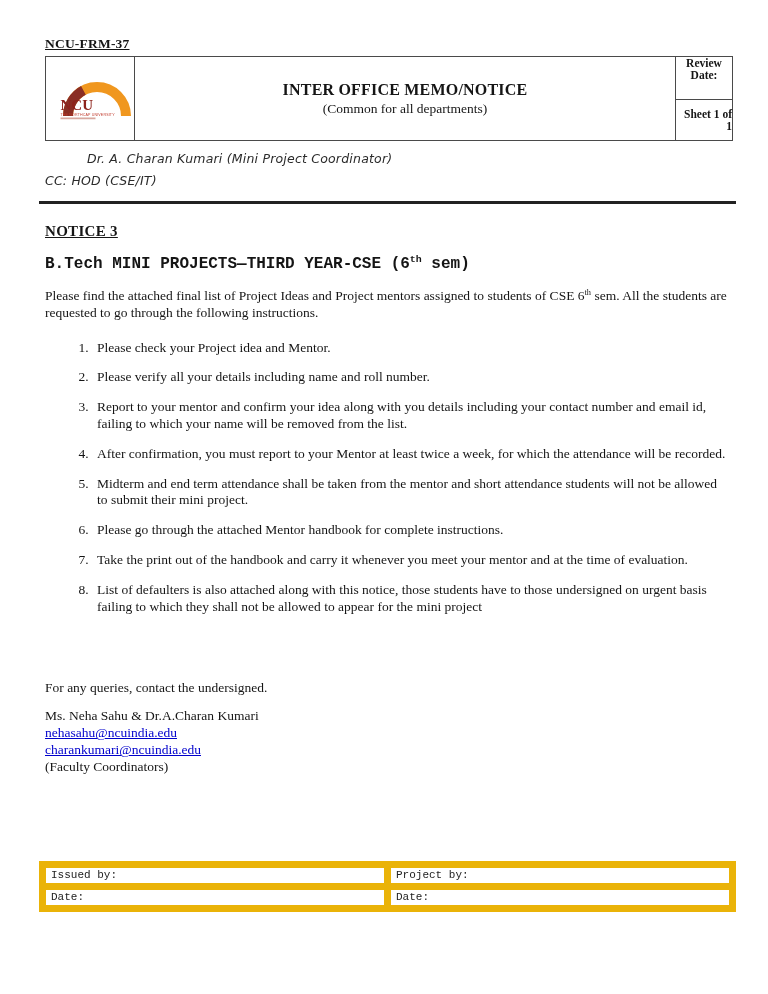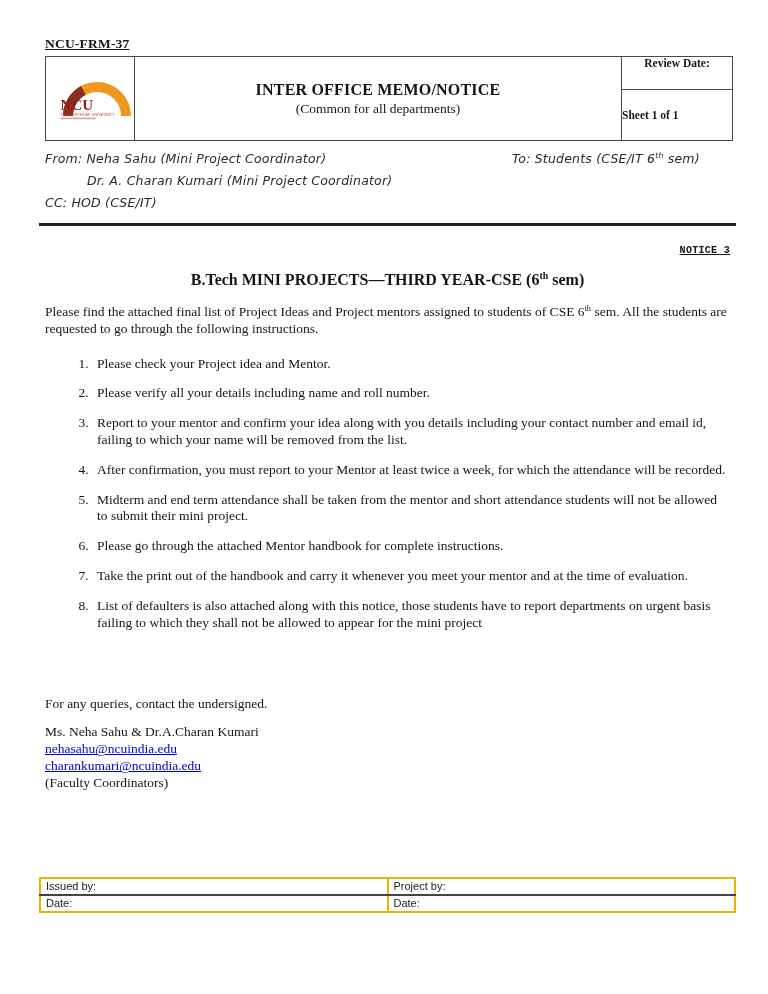--- a/index.html
+++ b/index.html
@@ -16,26 +16,26 @@
   
   .form-code {
     font-weight: bold; text-decoration: underline;
     font-size: 13.5px; letter-spacing: 0.2px; margin-bottom: 4px;
   }
 
   
   .header-table { border-collapse: collapse; width: 688px; table-layout: fixed; margin-top: 2px; }
   .header-table td { border: 1px solid #4a4a4a; padding: 0; }
   .logo-cell   { width: 89px;  height: 84px; text-align: right; vertical-align: middle; }
-  .title-cell  { width: 487px; text-align: center; vertical-align: middle; }
+  .title-cell  { width: 541px; text-align: center; vertical-align: middle; }
   .memo-title    { font-size: 16px; font-weight: bold; letter-spacing: 0.2px; }
   .memo-subtitle { font-size: 13.5px; margin-top: 2px; }
-  .review-cell { height: 33px; text-align: center; vertical-align: top; padding-top: 4px;
+  .review-cell { height: 43px; text-align: center; vertical-align: top; padding-top: 4px;
                  font-weight: bold; font-size: 11.5px; }
-  .sheet-cell  { text-align: left; vertical-align: middle; font-weight: bold; font-size: 11.5px; }
+  .sheet-cell  { text-align: right; vertical-align: middle; font-weight: bold; font-size: 11.5px; }
 
   
   .meta-block { margin-top: 7px; }
   .meta-row { display: flex; line-height: 22px; }
   .hand {
     font-family: "DejaVu Sans", sans-serif;
     font-style: italic;
     font-size: 12.5px;
     color: #2b2b2b;
     letter-spacing: 0.2px;
@@ -43,26 +43,26 @@
   .meta-left { flex: 1; }
   .meta-right { width: 218px; }
   .indent { margin-left: 42px; }
   sup { font-size: 0.62em; vertical-align: super; line-height: 0; }
 
   
   .rule { border: none; height: 3px; background: #222; margin: 9px 0 0 -6px; width: 697px; }
 
   
   .notice-heading {
-    margin: 19px 0 0; text-align: right;
-    font-size: 10px; font-weight: bold; text-decoration: underline; letter-spacing: 0.3px; font-family: Liberation Mono, monospace;
+    margin: 19px 0 0; text-align: left;
+    font-size: 15px; font-weight: bold; text-decoration: underline; letter-spacing: 0.3px;
   }
   .notice-subheading {
-    margin: 15px 0 0; text-align: center;
-    font-size: 16px; font-weight: bold;
+    margin: 15px 0 0; text-align: left;
+    font-size: 16px; font-weight: bold; font-family: Liberation Mono, monospace;
   }
 
   
   .intro { margin: 15px 0 0; font-size: 13.5px; line-height: 16.8px; }
   ol.instructions {
     margin: 18px 0 0; padding-left: 47px;
     font-size: 13.5px; line-height: 16.8px;
   }
   ol.instructions li { margin-bottom: 13px; padding-left: 5px; }
 
@@ -70,21 +70,21 @@
   .closing { margin-top: 64px; font-size: 13.5px; line-height: 17px; }
   .closing p { margin: 0; }
   .queries-line { margin-bottom: 11px !important; }
   a.email-link { color: #0000cc; text-decoration: underline; cursor: pointer; }
 
   
   .sign-table {
     border-collapse: collapse; width: 697px; margin: 86px 0 0 -6px;
     font-family: "Liberation Sans", sans-serif; font-size: 11px; color: #222;
   }
-  .sign-table td { border: 2px solid #eab308; padding: 1px 5px 2px; width: 50%; height: 14px; }
+  .sign-table td { border: 7px solid #eab308; padding: 1px 5px 2px; width: 50%; height: 14px; font-family: Liberation Mono, monospace; }
   .sign-table tr:first-child td { border-bottom-width: 2px; border-bottom-color: #444; }
 </style>
 </head>
 <body>
 
 <div class="page">
 
   <div class="form-code">NCU-FRM-37</div>
 
   <table class="header-table">
@@ -106,24 +106,20 @@
       <td class="review-cell">Review Date:</td>
     </tr>
     <tr>
       <td class="sheet-cell">Sheet 1 of 1</td>
     </tr>
   </tbody>
     </table>
 
   <div class="meta-block">
     <div class="meta-row">
-      <span class="hand meta-left">From: Neha Sahu (Mini Project Coordinator)</span>
-      <span class="hand meta-right"><span>To: Students (CSE/IT 6</span><sup>th</sup><span> sem)</span></span>
-    </div>
-    <div class="meta-row">
       <span class="hand meta-left indent">Dr. A. Charan Kumari (Mini Project Coordinator)</span>
     </div>
     <div class="meta-row">
       <span class="hand meta-right">CC: HOD (CSE/IT)</span>
     </div>
   </div>
 
   <hr class="rule">
 
   <div class="notice-heading">NOTICE 3</div>
@@ -133,21 +129,21 @@
   <p class="intro"><span>Please find the attached final list of Project Ideas and Project mentors assigned to students of CSE 6</span><sup>th</sup><span> sem. All the students are requested to go through the following instructions.</span></p>
 
   <ol class="instructions">
     <li>Please check your Project idea and Mentor.</li>
     <li>Please verify all your details including name and roll number.</li>
     <li>Report to your mentor and confirm your idea along with you details including your contact number and email id, failing to which your name will be removed from the list.</li>
     <li>After confirmation, you must report to your Mentor at least twice a week, for which the attendance will be recorded.</li>
     <li>Midterm and end term attendance shall be taken from the mentor and short attendance students will not be allowed to submit their mini project.</li>
     <li>Please go through the attached Mentor handbook for complete instructions.</li>
     <li>Take the print out of the handbook and carry it whenever you meet your mentor and at the time of evaluation.</li>
-    <li>List of defaulters is also attached along with this notice, those students have to report departments on urgent basis failing to which they shall not be allowed to appear for the mini project</li>
+    <li>List of defaulters is also attached along with this notice, those students have to those undersigned on urgent basis failing to which they shall not be allowed to appear for the mini project</li>
   </ol>
 
   <div class="closing">
     <p class="queries-line">For any queries, contact the undersigned.</p>
     <p>Ms. Neha Sahu &amp; Dr.A.Charan Kumari</p>
     <p><a class="email-link">nehasahu@ncuindia.edu</a></p>
     <p><a class="email-link">charankumari@ncuindia.edu</a></p>
     <p>(Faculty Coordinators)</p>
   </div>
 

